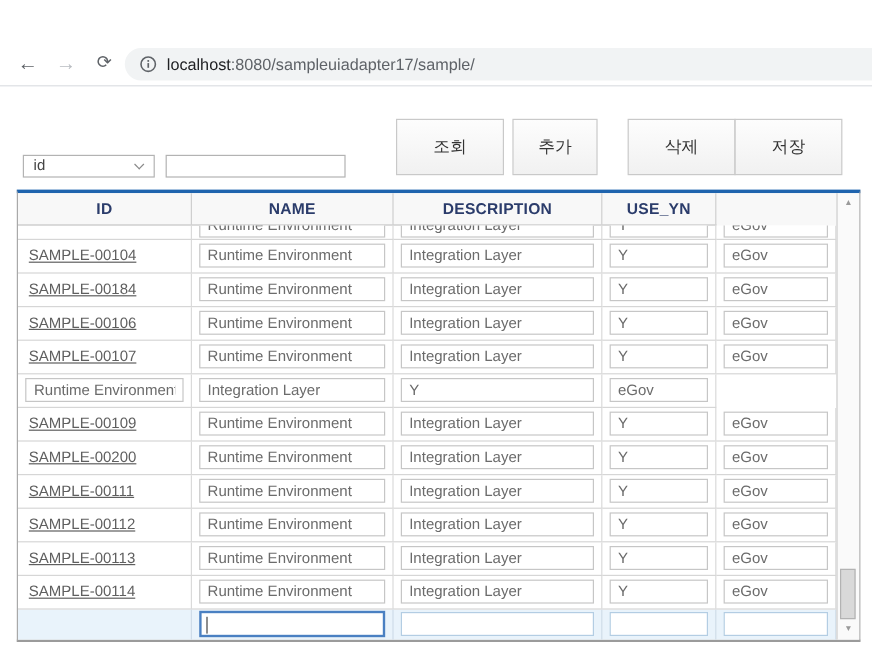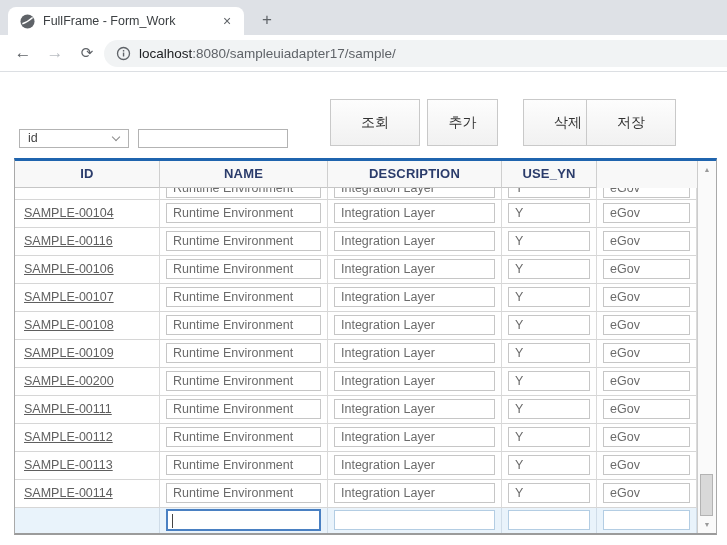--- a/index.html
+++ b/index.html
@@ -27,21 +27,21 @@
     border-radius:14px; display:flex; align-items:center; padding-left:12px; }
   .url-text { font-size:13.5px; margin-left:8px; white-space:nowrap; }
   .url-host { color:#202124; }
   .url-rest { color:#5f6368; }
 
   
   .page-btn { position:absolute; top:99px; height:47px; width:90px;
     background:linear-gradient(#fdfdfd,#f1f1f1); border:1px solid #c9c9c9;
     font-size:14px; color:#333; font-family:"Liberation Sans",sans-serif; cursor:pointer; }
   .btn-search { left:330px; } .btn-add { left:427px; width:71px; }
-  .btn-delete { left:523px; } .btn-save { left:586px;text-align:center; }
+  .btn-delete { left:523px; } .btn-save { left:612px;text-align:center; }
 
   .field-select { position:absolute; left:19px; top:129px; width:110px; height:19px;
     border:1px solid #b3b3b3; background:#fff; font-size:12.5px; color:#444;
     line-height:17px; padding-left:8px; }
   .chevron { position:absolute; right:9px; top:4px; width:6px; height:6px;
     border:solid #8a8a8a; border-width:0 1.5px 1.5px 0; transform:rotate(45deg); }
   .search-input { position:absolute; left:138px; top:129px; width:150px; height:19px;
     border:1px solid #b3b3b3; background:#fff; font-size:12.5px; color:#444; padding:0 6px; }
 
   
@@ -81,33 +81,20 @@
     color:#9a9a9a; }
   .vs-up { top:5px; } .vs-down { bottom:5px; }
   .vs-thumb { position:absolute; left:2px; right:3px; bottom:17px; height:42px;
     background:#d9d9d9; border:1px solid #b3b3b3; }
 </style>
 </head>
 <body>
 
 <div class="stage">
 
-  <div class="tabbar">
-    <div class="tab">
-      <span style="display:inline-flex;">
-        <svg width="15" height="15" viewBox="0 0 16 16">
-            <circle cx="8" cy="8" r="7.5" fill="#5f6368"></circle>
-            <path d="M2.5 10.5 C6 9.5 10.5 6.5 13.5 3.8" stroke="#ffffff" stroke-width="1.6" fill="none"></path>
-          </svg>
-      </span>
-      <span class="tab-title">FullFrame - Form_Work</span>
-      <span class="tab-close">×</span>
-    </div>
-    <div class="newtab">+</div>
-  </div>
 
   <div class="toolbar">
     <div class="nav-ico nav-back">←</div>
     <div class="nav-ico nav-fwd">→</div>
     <div class="nav-ico nav-reload">⟳</div>
     <div class="urlpill">
       <span style="display:inline-flex;">
         <svg width="15" height="15" viewBox="0 0 16 16">
             <circle cx="8" cy="8" r="6.4" fill="none" stroke="#5f6368" stroke-width="1.4"></circle>
             <rect x="7.3" y="7" width="1.5" height="4.2" fill="#5f6368"></rect>
@@ -166,21 +153,21 @@
         </div>
       <div class="cell">
         <input value="Y" style="">
         </div>
       <div class="cell">
         <input value="eGov" style="">
         </div>
     </div>
       <div class="g-row">
       <div class="cell">
-        <div class="id-text">SAMPLE-00116</div>
+        <div class="id-text">SAMPLE-00184</div>
         </div>
       <div class="cell">
         <input value="Runtime Environment" style="">
         </div>
       <div class="cell">
         <input value="Integration Layer" style="">
         </div>
       <div class="cell">
         <input value="Y" style="">
         </div>
@@ -216,23 +203,20 @@
         <input value="Integration Layer" style="">
         </div>
       <div class="cell">
         <input value="Y" style="">
         </div>
       <div class="cell">
         <input value="eGov" style="">
         </div>
     </div>
       <div class="g-row">
-      <div class="cell">
-        <div class="id-text">SAMPLE-00108</div>
-        </div>
       <div class="cell">
         <input value="Runtime Environment" style="">
         </div>
       <div class="cell">
         <input value="Integration Layer" style="">
         </div>
       <div class="cell">
         <input value="Y" style="">
         </div>
       <div class="cell">

